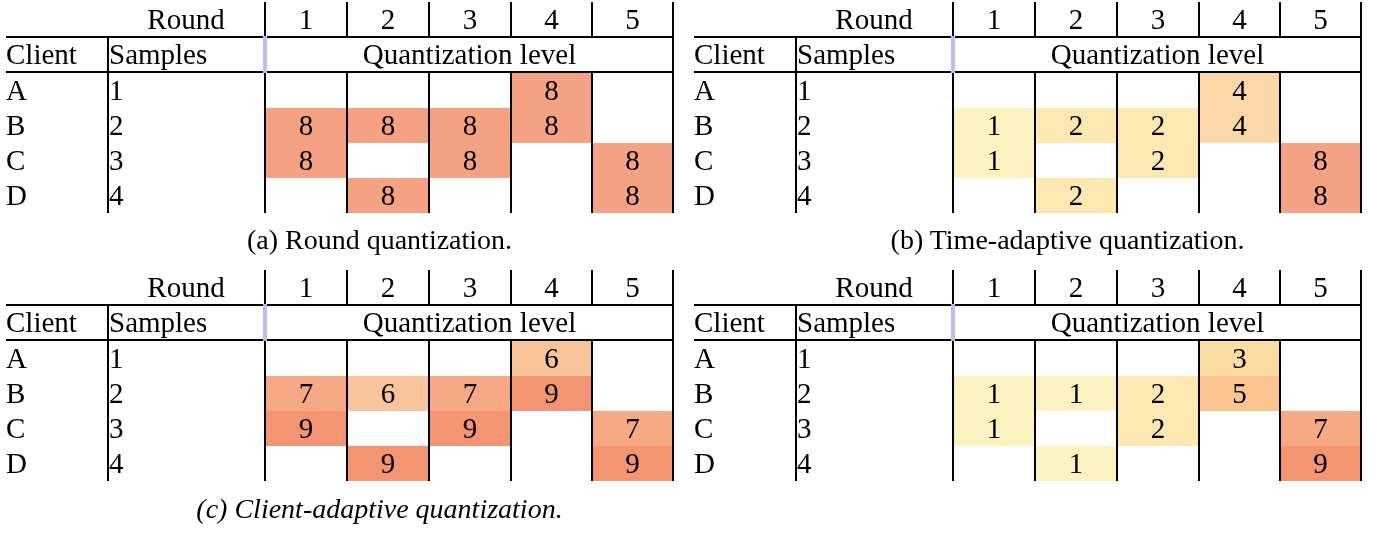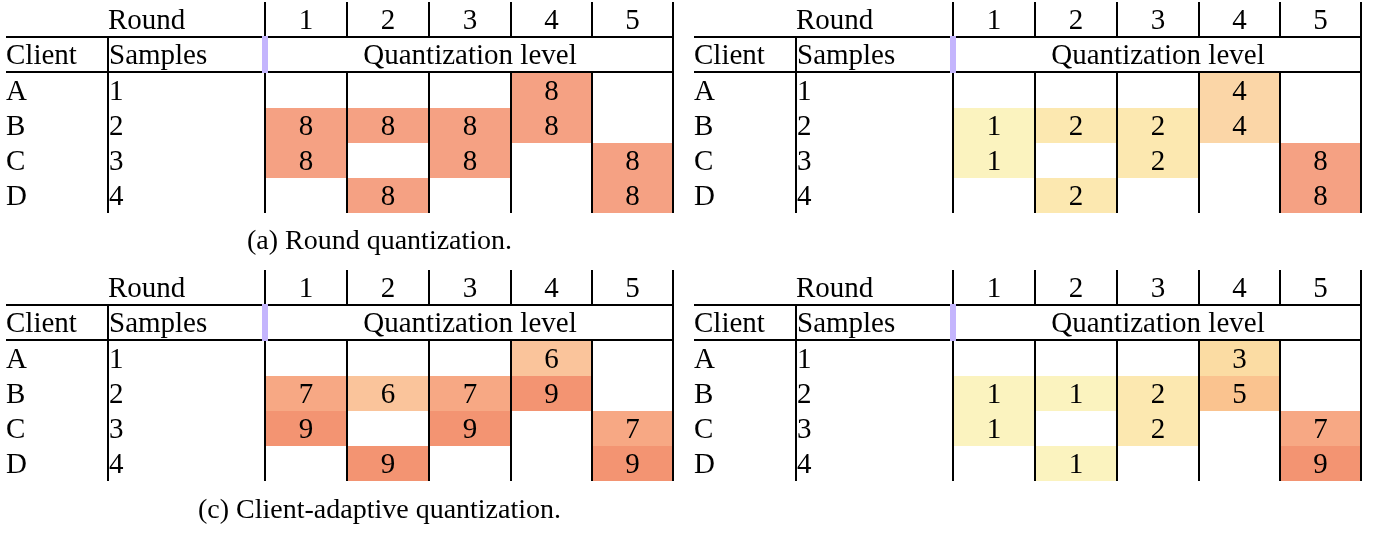--- a/index.html
+++ b/index.html
@@ -34,44 +34,44 @@
   }
   table.qtable td {
     padding: 0;
     height: 35px;
     vertical-align: middle;
     white-space: nowrap;
     overflow: visible;
   }
   
   tr.round-row td { border-bottom: 2.5px solid #000; height: 34px; }
-  td.round-label { text-align: left; padding-right: 16px; }
+  td.round-label { text-align: center; padding-right: 16px; }
   td.round-num   { border-left: 2px solid #000; text-align: center; }
   td.round-num.last { border-right: 2px solid #000; }
   
   tr.head-row td { border-bottom: 2.5px solid #000; height: 33px; }
   td.hdr-client  { padding-left: 4px;  border-right: 2px solid #000; }
-  td.hdr-samples { padding-left: 18px; border-right: 6px solid #c4b5fd; }
+  td.hdr-samples { padding-left: 18px; border-right: 4px solid #c4b5fd; }
   td.hdr-quant   { text-align: center; border-right: 2px solid #000; }
   
   td.b-client  { padding-left: 4px;  border-right: 2px solid #000; }
   td.b-samples { padding-left: 18px; border-right: 2px solid #000; }
   td.b-cell    { border-right: 2px solid #000; text-align: center; }
   .caption {
     height: 53px;
     width: 667px;
     margin-left: 6px;
     display: flex;
     align-items: center;
     justify-content: center;
     padding-left: 80px;
     box-sizing: border-box;
     font-size: 28px;
   }
-  .caption.bottom { height: 55px; }
+  .caption.bottom { height: 55px; font-style: italic; }
 </style>
 </head>
 <body>
 
 <div class="figure">
 
   <section class="quadrant">
     <table class="qtable">
       <colgroup>
         <col style="width:102px">
@@ -199,20 +199,21 @@
             <td class="b-client">D</td>
             <td class="b-samples">4</td>
             <td class="b-cell"></td>
             <td class="b-cell" style="background: rgb(252, 232, 176);">2</td>
             <td class="b-cell"></td>
             <td class="b-cell"></td>
             <td class="b-cell" style="background: rgb(245, 161, 131);">8</td>
           </tr>
         </tbody>
     </table>
+    <div class="caption">(b) Time-adaptive quantization.</div>
   </section>
 
   <section class="quadrant">
     <table class="qtable">
       <colgroup>
         <col style="width:102px">
           <col style="width:157px">
         <col style="width:82px">
           <col style="width:82px">
           <col style="width:82px">

